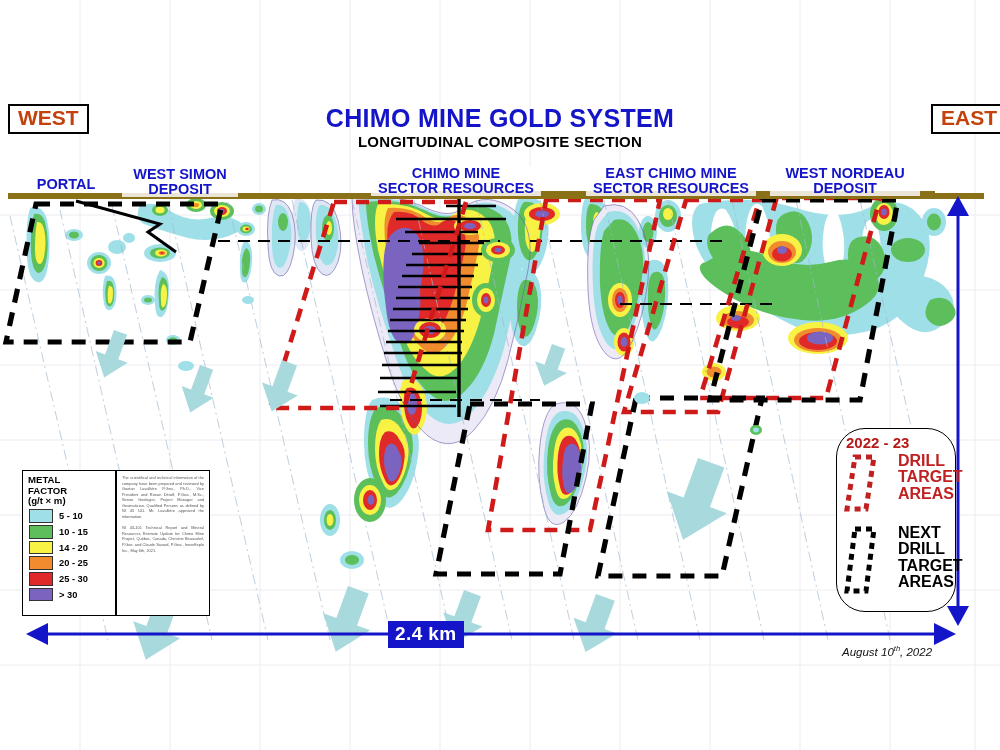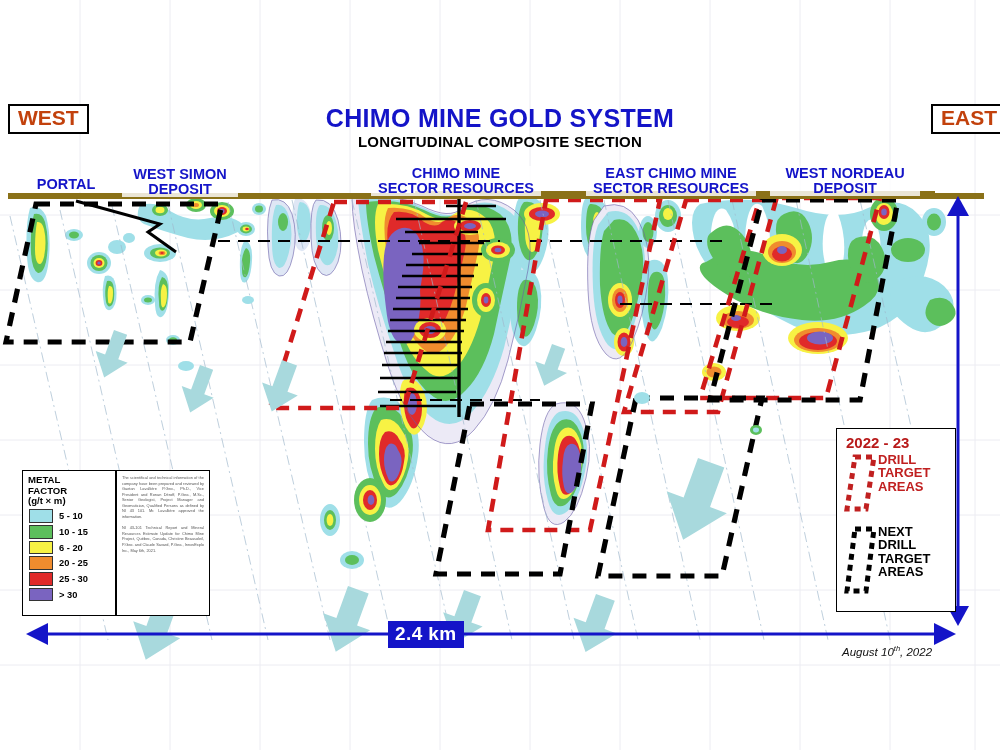--- a/index.html
+++ b/index.html
@@ -48,24 +48,24 @@
   #mflegend{left:22px;top:470px;width:92px;height:144px;}
   #mfhdr{font-size:9.6px;font-weight:bold;margin:4px 16px 0 5px;line-height:1.12;color:#000;}
   .mfrow{display:flex;align-items:center;margin:2.2px 0 0 6px;}
   .mfsw{width:22px;height:11.5px;border:1px solid #333;margin-right:6px;flex:0 0 auto;}
   .mflab{font-size:9.3px;font-weight:bold;color:#000;}
 
   #disclaim{left:116px;top:470px;width:92px;height:144px;}
   .dtext{font-size:3.9px;line-height:1.42;color:#555;text-align:justify;
          margin:4px 5px 0 5px;font-family:"Liberation Sans",sans-serif;}
 
-  #targetlegend{left:836px;top:428px;width:118px;height:182px;}
+  #targetlegend{left:836px;top:428px;width:118px;height:182px;border-radius:29px;}
   #tlyear{color:#b81a1a;font-weight:bold;font-size:15px;margin:5px 0 0 9px;}
   .tlrow{display:flex;align-items:flex-start;margin-left:7px;margin-top:2px;}
-  .tltext{font-weight:bold;font-size:13px;line-height:1.02;}
+  .tltext{font-weight:bold;font-size:16px;line-height:1.02;margin-left:20px;}
   .tlred{color:#c02020;}
   .tlblk{color:#000;}
   .tlglyph{width:34px;height:62px;flex:0 0 auto;}
 
   #datestamp{left:842px;top:644px;font-style:italic;font-size:11.5px;color:#111;
              background:rgba(255,255,255,.85);}
   #datestamp sup{font-size:7.5px;}
 
   svg{display:block;}
 </style>
@@ -544,21 +544,21 @@
     <div class="mfrow">
       <span class="mfsw" style="background:#9fdfe8"></span>
       <span class="mflab">5 - 10</span>
     </div>
     <div class="mfrow">
       <span class="mfsw" style="background:#5cbf5c"></span>
       <span class="mflab">10 - 15</span>
     </div>
     <div class="mfrow">
       <span class="mfsw" style="background:#f7f244"></span>
-      <span class="mflab">6 - 20</span>
+      <span class="mflab">14 - 20</span>
     </div>
     <div class="mfrow">
       <span class="mfsw" style="background:#f08c2e"></span>
       <span class="mflab">20 - 25</span>
     </div>
     <div class="mfrow">
       <span class="mfsw" style="background:#e02a2a"></span>
       <span class="mflab">25 - 30</span>
     </div>
     <div class="mfrow">

